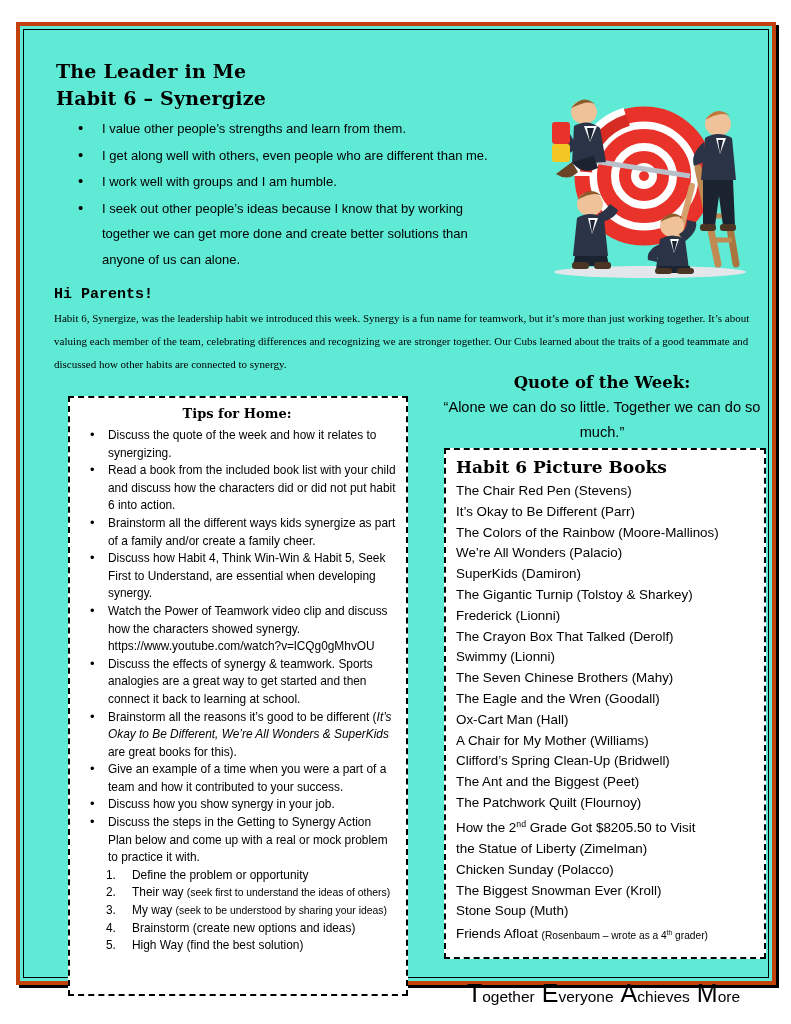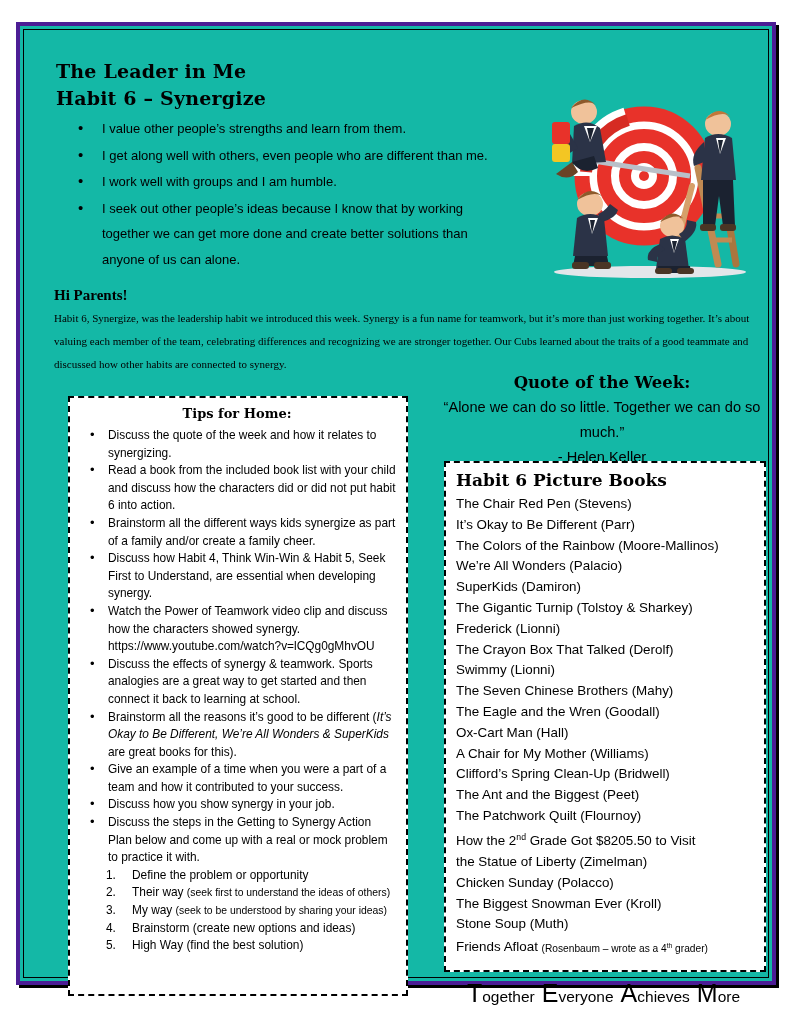--- a/index.html
+++ b/index.html
@@ -19,23 +19,23 @@
   #page {
     position: absolute;
     left: 0; top: 0;
     width: 791px; height: 1024px;
     background: #ffffff;
   }
   #page-frame-outer {
     position: absolute;
     left: 16px; top: 22px;
     width: 752px; height: 955px;
-    border: 4px solid #4c1d95;
+    border: 4px solid #c2410c;
     box-shadow: 3px 3px 0 0 #000000;
-    background: #14b8a6;
+    background: #5eead4;
   }
   #page-frame-inner {
     position: absolute;
     left: 3px; top: 3px; right: 3px; bottom: 3px;
     border: 1px solid #000000;
   }
   #content {
     position: absolute;
     left: 24px; top: 30px;
     width: 736px; height: 948px;
@@ -89,21 +89,21 @@
     width: 258px; height: 205px;
   }
 
   
   #hi-parents-block {
     position: absolute;
     left: 10px; top: 228px;
     width: 716px;
   }
   #hi-parents-title {
-    font-family: Liberation Serif, serif;
+    font-family: Liberation Mono, monospace;
     font-weight: bold;
     font-size: 15px;
     line-height: 22px;
     margin-bottom: 1px;
   }
   #hi-parents-paragraph {
     font-family: Liberation Serif, serif;
     font-size: 11px;
     line-height: 22.8px;
     text-align: left;
@@ -191,21 +191,21 @@
   }
   #quote-author {
     font-family: "Liberation Sans", sans-serif;
     font-size: 14.6px;
     line-height: 25px;
   }
 
   
   #books-box {
     position: absolute;
-    left: 400px; top: 405px;
+    left: 400px; top: 392px;
     width: 322px; height: 511px;
     border: 2px dashed #000000;
     background: #ffffff;
     box-sizing: border-box;
     padding: 4px 6px 2px 10px;
   }
   #books-title {
     font-family: "DejaVu Serif", serif;
     font-weight: bold;
     font-size: 17px;

